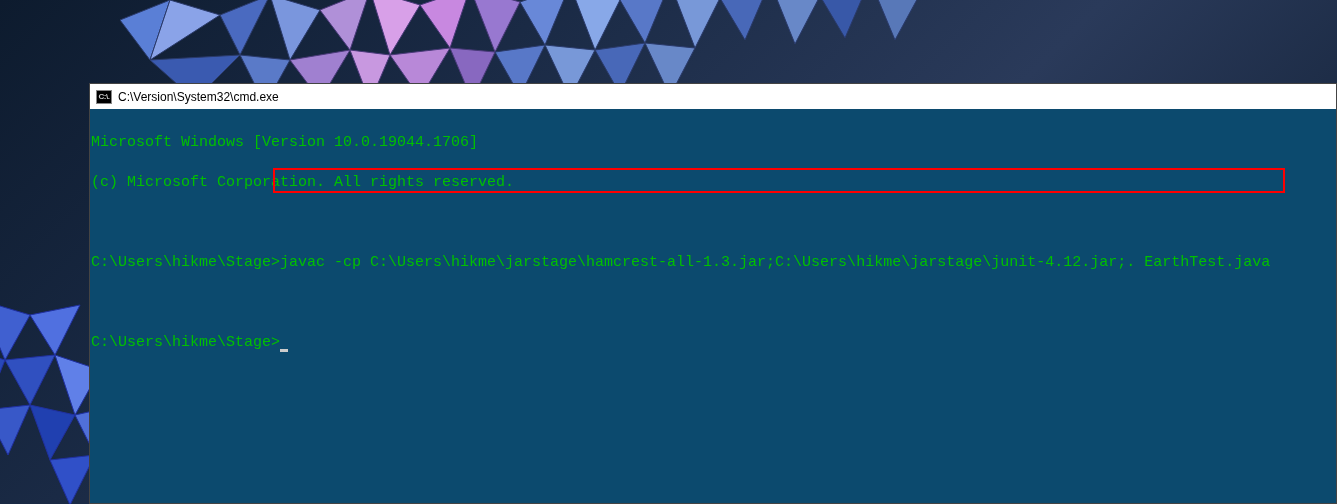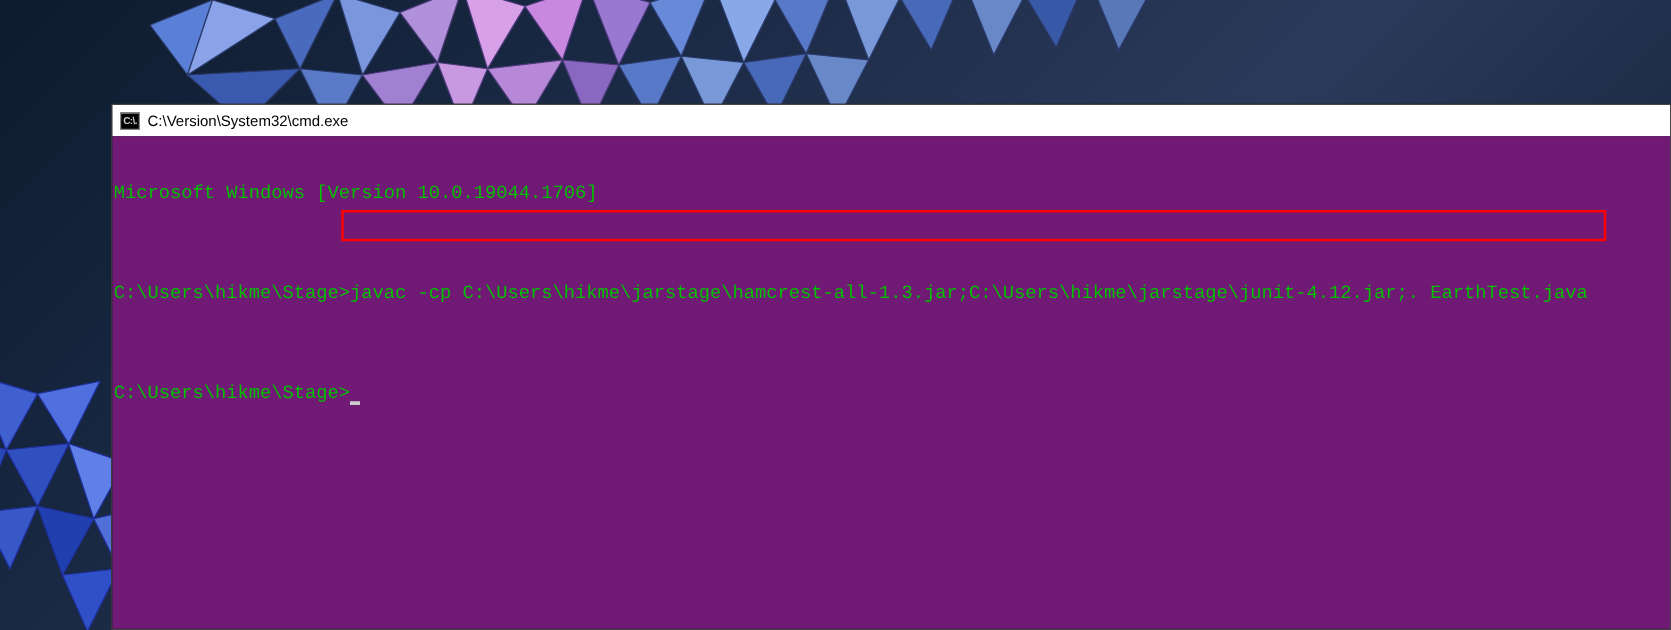--- a/index.html
+++ b/index.html
@@ -61,22 +61,22 @@
     font-size: 8px;
     display: flex;
     align-items: center;
     justify-content: center;
     font-weight: bold;
     letter-spacing: -0.5px;
     border: 1px solid #888;
   }
   .terminal-body {
     flex: 1;
-    background: #701a75;
-    padding: 16px 6px 6px 0px;
+    background: #0c4a6e;
+    padding: 4px 6px 6px 0px;
     font-size: 15px;
     line-height: 20px;
     color: #00c000;
     white-space: pre;
     overflow: hidden;
   }
   .term-line { display: block; padding-left: 1px;}
   .prompt { color: #00c000; text-align: center; }
   .cmd-text { color: #00c000; text-align: right; }
   .highlight-box {
@@ -148,20 +148,21 @@
   </svg>
 </div>
 
 <div class="cmd-window">
   <div class="titlebar">
     <span class="titlebar-icon">C:\.</span>
     <span>C:\Version\System32\cmd.exe</span>
   </div>
   <div class="terminal-body">
 <span class="term-line">Microsoft Windows [Version 10.0.19044.1706]</span>
+<span class="term-line">(c) Microsoft Corporation. All rights reserved.</span>
 <span class="term-line"> </span>
 <span class="term-line"><span class="prompt">C:\Users\hikme\Stage&gt;</span><span class="cmd-text">javac -cp C:\Users\hikme\jarstage\hamcrest-all-1.3.jar;C:\Users\hikme\jarstage\junit-4.12.jar;. EarthTest.java</span></span>
 <span class="term-line"> </span>
 <span class="term-line"><span class="prompt">C:\Users\hikme\Stage&gt;</span><span class="cursor"></span></span>
   </div>
 </div>
 
 <div class="highlight-box" id="hl" style="top: 168px; left: 273px; width: 1012px; height: 25px;"></div>
 
 </body></html>

